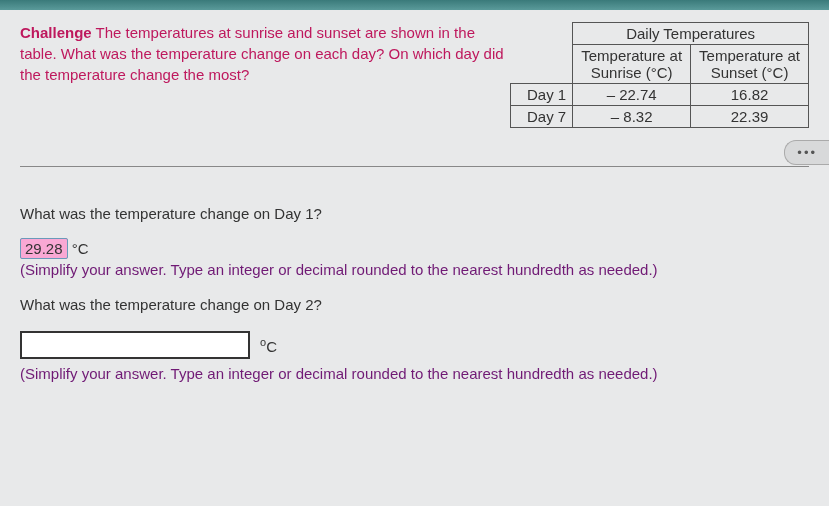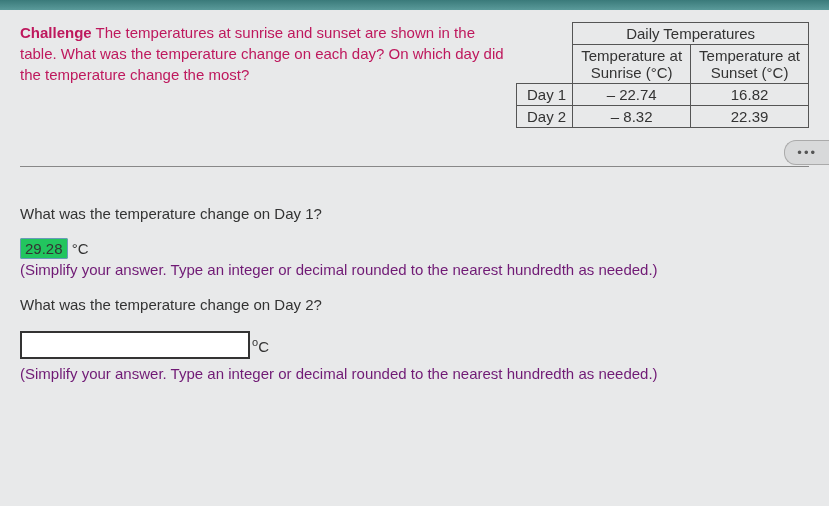--- a/index.html
+++ b/index.html
@@ -52,21 +52,21 @@
       font-weight: normal;
       border-left: 1px solid #555;
     }
     table.temps .empty-cell {
       border: none;
       border-bottom: 1px solid #555;
       border-right: 1px solid #555;
     }
     table.temps .rowhead {
       text-align: left;
-      padding-left: 10px;
+      padding-left: 16px;
       padding-right: 6px;
     }
     .ellipsis-btn {
       position: absolute;
       right: 0;
       top: 130px;
       background: #d8d9da;
       border: 1px solid #aaa;
       border-right: none;
       border-radius: 12px 0 0 12px;
@@ -86,34 +86,34 @@
     }
     .question-text {
       font-size: 15px;
       margin-bottom: 18px;
     }
     .answer-filled {
       font-size: 15px;
       margin-bottom: 4px;
     }
     .answer-value {
-      background: #22c55e;
+      background: #f9a8d4;
       padding: 1px 4px;
       border-radius: 2px;
       border: 1px solid #6a9aba;
     }
     .hint {
       font-size: 15px;
       color: #701a75;
       margin-bottom: 18px;
     }
     .input-row {
       display: flex;
       align-items: center;
-      gap: 2px;
+      gap: 10px;
       margin-bottom: 6px;
     }
     .answer-input {
       width: 230px;
       height: 28px;
       border: 2px solid #333;
       background: #fff;
       font-size: 15px;
       padding: 2px 6px;
     }
@@ -153,21 +153,21 @@
           <span>Temperature at</span><br>
           <span>Sunset (°C)</span>
         </td>
       </tr>
       <tr>
         <td class="rowhead">Day 1</td>
         <td>– 22.74</td>
         <td>16.82</td>
       </tr>
       <tr>
-        <td class="rowhead">Day 2</td>
+        <td class="rowhead">Day 7</td>
         <td>– 8.32</td>
         <td>22.39</td>
       </tr>
     </tbody>
       </table>
   </div>
 
   <div class="ellipsis-btn">•••</div>
 
   <hr class="sep">

